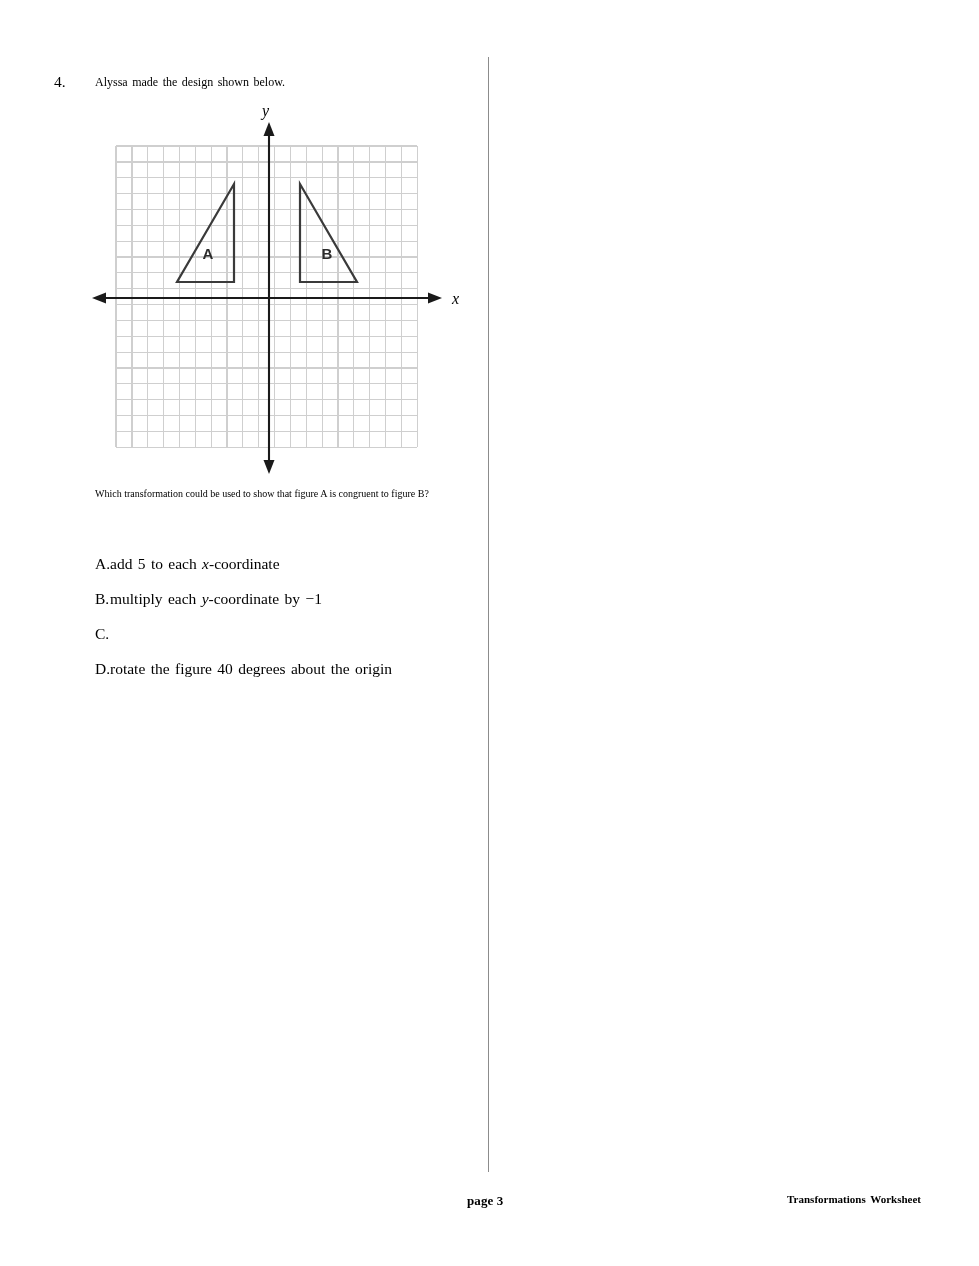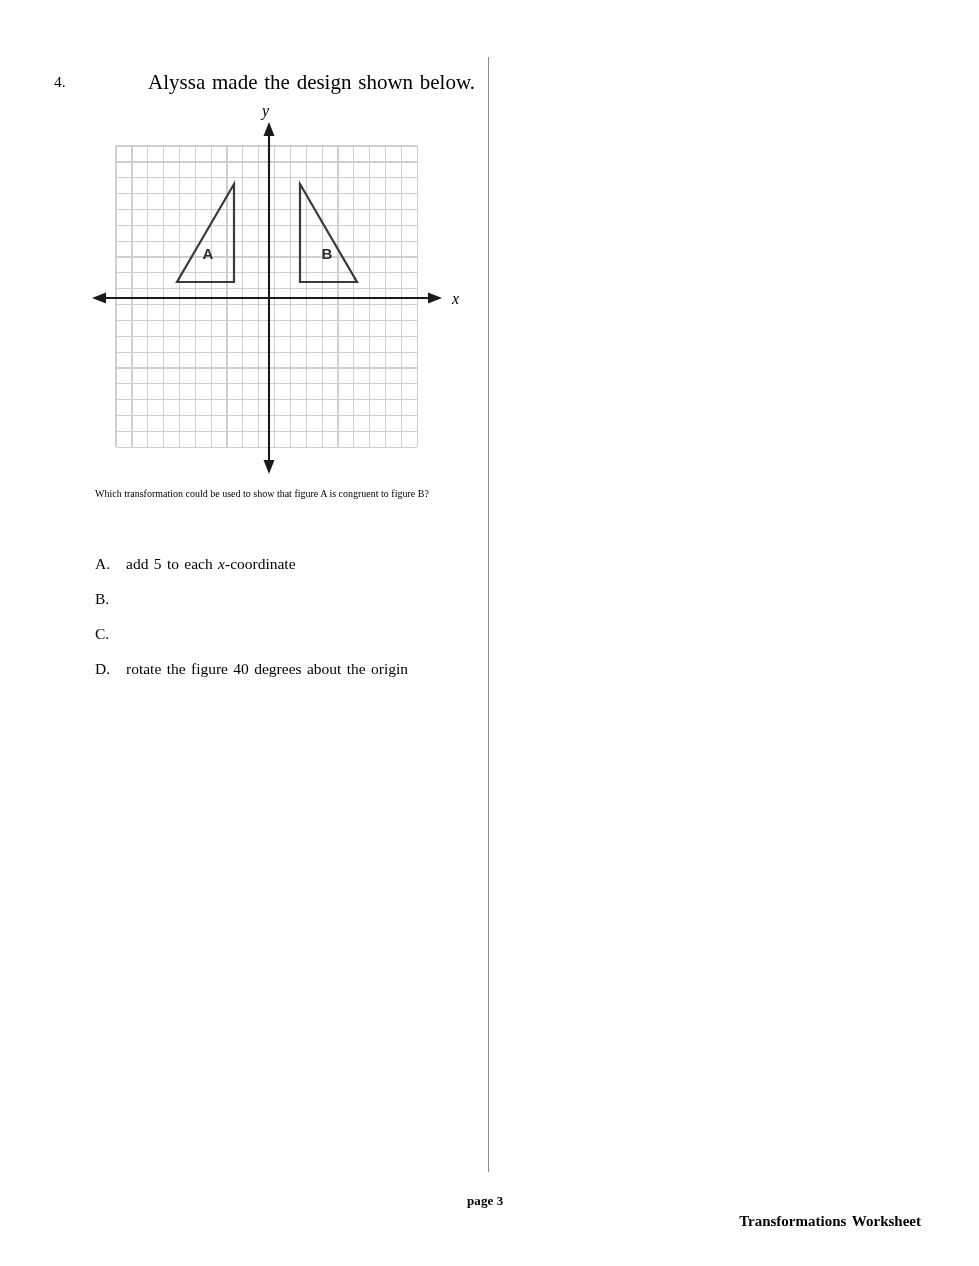--- a/index.html
+++ b/index.html
@@ -41,24 +41,23 @@
     top: 72px;
     font-size: 15.5px;
     line-height: 20px;
   }
 
   .q-stem {
     position: absolute;
     left: 95px;
     top: 72px;
     width: 380px;
-    font-size: 21px;
+    font-size: 12px;
     line-height: 20px;
     word-spacing: 1.5px;
-    text-align: right;
   }
 
   
   .graph-figure {
     position: absolute;
     left: 90px;
     top: 100px;
     width: 380px;
     height: 380px;
   }
@@ -92,21 +91,21 @@
     line-height: 20px;
   }
   .choice-letter {
     position: absolute;
     left: 0;
     top: 0;
     width: 28px;
   }
   .choice-text {
     display: block;
-    margin-left: 31px;
+    margin-left: 15px;
     word-spacing: 1.5px;
   }
 
   .var { font-style: italic; }
 
   
   .footer {
     position: absolute;
     left: 0;
     top: 1193px;
@@ -119,24 +118,23 @@
     top: 0;
     font-size: 13px;
     font-weight: bold;
     letter-spacing: 0.1px;
     text-align: right;
   }
   .footer-title {
     position: absolute;
     right: 58px;
     top: 0;
-    font-size: 15px;
+    font-size: 11px;
     font-weight: bold;
     word-spacing: 2px;
-    margin-top: 20px;
   }
 </style>
 </head>
 <body>
 
 <div class="page-divider"></div>
 
 <div class="question-block">
 
   <div class="q-number">4.</div>
@@ -215,20 +213,21 @@
 
   <div class="choices">
 
     <div class="choice">
       <span class="choice-letter">A.</span>
       <span class="choice-text"><span>add 5 to each </span><span class="var">x</span><span>-coordinate</span></span>
     </div>
 
     <div class="choice">
       <span class="choice-letter">B.</span>
+      <span class="choice-text"><span>multiply each </span><span class="var">y</span><span>-coordinate by −1</span></span>
     </div>
 
     <div class="choice">
       <span class="choice-letter">C.</span>
     </div>
 
     <div class="choice">
       <span class="choice-letter">D.</span>
       <span class="choice-text"><span>rotate the figure 40 degrees about the origin</span><span class="var"></span><span></span></span>
     </div>

